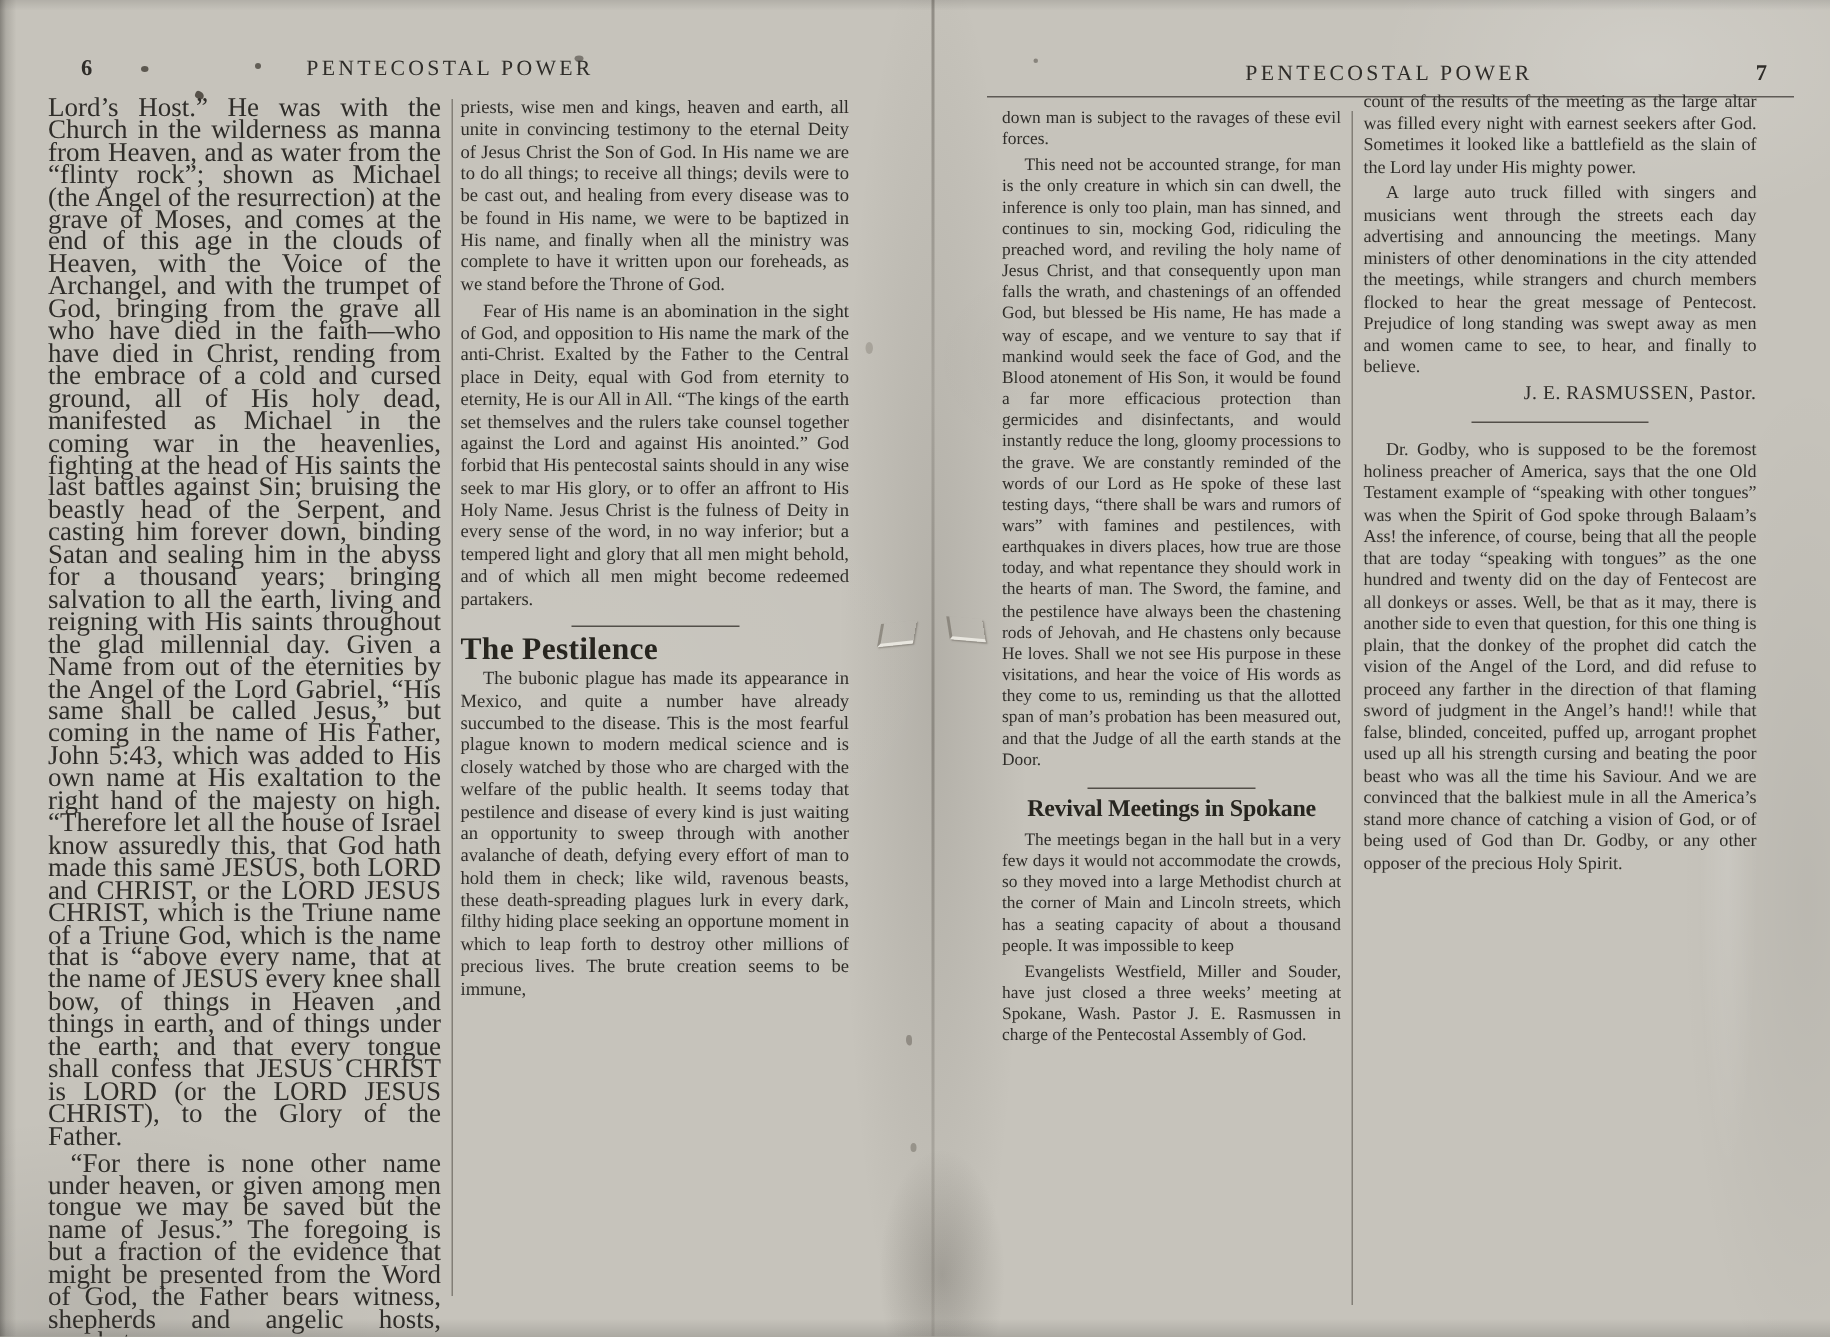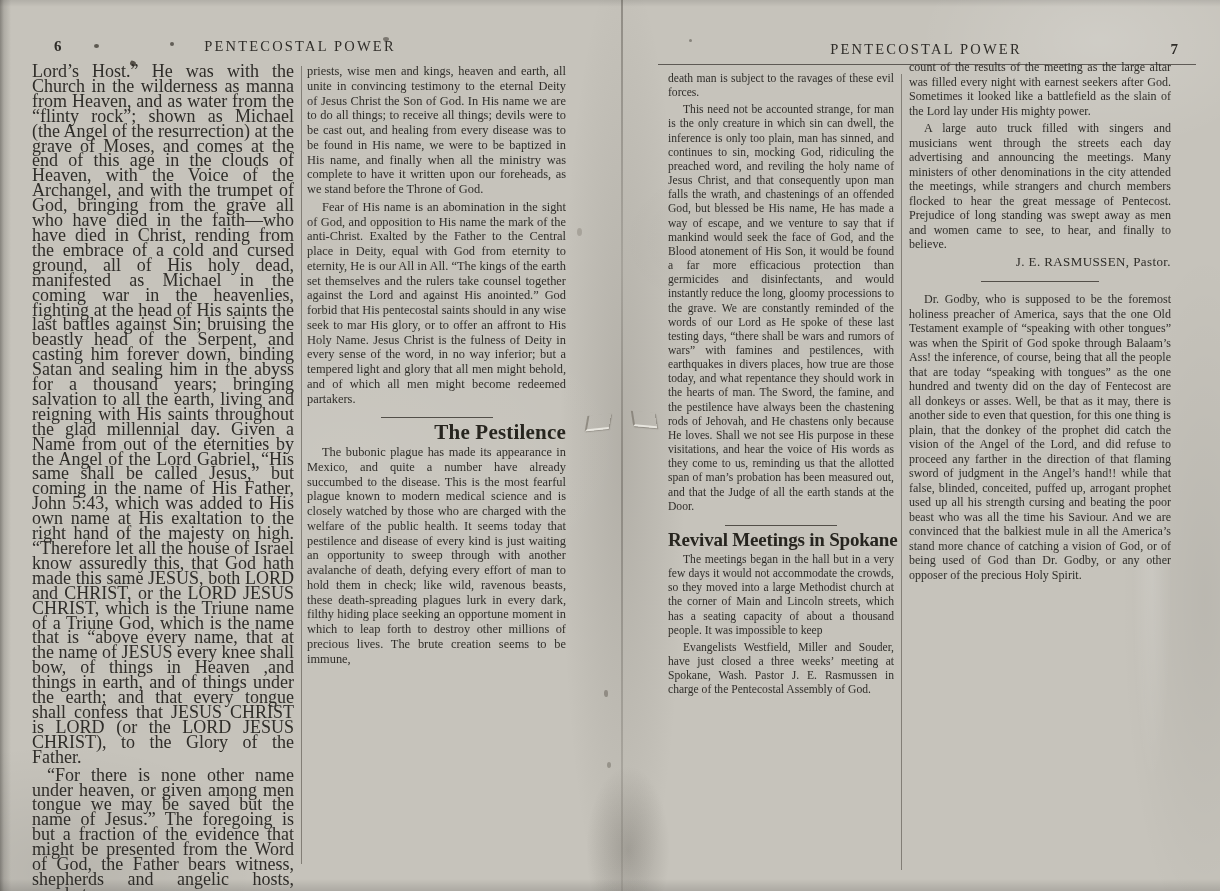--- a/index.html
+++ b/index.html
@@ -47,22 +47,22 @@
   .col-l1{left:32px;top:64px;width:262px;font-size:18px;line-height:14.9px;}
   .col-l2{left:307px;top:64px;width:259px;font-size:12.4px;line-height:14.75px;}
   .rule-l{position:absolute;left:301px;top:66px;width:1px;height:798px;background:rgba(62,58,50,.5);}
   .col-r1{left:48px;top:72px;width:226px;font-size:11.6px;line-height:14.15px;}
   .col-r2{left:289px;top:60px;width:262px;font-size:12.05px;line-height:14.5px;}
   .rule-r{position:absolute;left:281px;top:74px;width:1px;height:796px;background:rgba(62,58,50,.5);}
 
   
   .secrule{width:112px;margin:11px auto 0;border-top:1.5px solid rgba(52,49,44,.8);}
   h2{font-family:"Liberation Serif","DejaVu Serif",serif;color:#27251f;}
-  .h-pestilence{font-size:21px;margin:7px 0 5px;text-align:right;font-weight:700;letter-spacing:.2px;}
-  .h-revival{font-size:19px;margin:7px 0 6px;text-align:center;font-weight:700;letter-spacing:-.2px;white-space:nowrap;}
+  .h-pestilence{font-size:21px;margin:7px 0 5px;text-align:left;font-weight:700;letter-spacing:.2px;}
+  .h-revival{font-size:16px;margin:7px 0 6px;text-align:center;font-weight:700;letter-spacing:-.2px;white-space:nowrap;}
   .signature{text-align:right;font-size:13px;letter-spacing:.4px;margin:12px 0 0;text-indent:0;}
   .sigrule{width:118px;margin:12px auto 10px;border-top:1.5px solid rgba(52,49,44,.8);}
 
   
   .speck{position:absolute;background:#49453d;border-radius:50%;}
   .speck-1{left:94px;top:44px;width:5px;height:4px;opacity:.85;}
   .speck-2{left:170px;top:42px;width:4px;height:4px;opacity:.8;}
   .speck-3{left:130px;top:61px;width:6px;height:5px;border-radius:40% 60% 50% 50%;transform:rotate(24deg);opacity:.9;}
   .speck-4{left:383px;top:37px;width:6px;height:4px;opacity:.6;}
   .speck-5{left:689px;top:39px;width:3px;height:3px;opacity:.5;}
@@ -115,21 +115,21 @@
   </section>
 
   <section class="page page-right">
     <header class="ph-right">
       <span class="masthead">PENTECOSTAL POWER</span>
       <span class="pagenum pagenum-right">7</span>
     </header>
     <div class="headrule"></div>
 
     <div class="col col-r1">
-      <p class="cont">death man is subject to the ravages of these evil forces.</p>
+      <p class="cont">down man is subject to the ravages of these evil forces.</p>
       <p class="ind">This need not be accounted strange, for man is the only creature in which sin can dwell, the inference is only too plain, man has sinned, and continues to sin, mocking God, ridiculing the preached word, and reviling the holy name of Jesus Christ, and that consequently upon man falls the wrath, and chastenings of an offended God, but blessed be His name, He has made a way of escape, and we venture to say that if mankind would seek the face of God, and the Blood atonement of His Son, it would be found a far more efficacious protection than germicides and disinfectants, and would instantly reduce the long, gloomy processions to the grave. We are constantly reminded of the words of our Lord as He spoke of these last testing days, “there shall be wars and rumors of wars” with famines and pestilences, with earthquakes in divers places, how true are those today, and what repentance they should work in the hearts of man. The Sword, the famine, and the pestilence have always been the chastening rods of Jehovah, and He chastens only because He loves. Shall we not see His purpose in these visitations, and hear the voice of His words as they come to us, reminding us that the allotted span of man’s probation has been measured out, and that the Judge of all the earth stands at the Door.</p>
       <div class="secrule"></div>
       <h2 class="h-revival">Revival Meetings in Spokane</h2>
       <p class="ind">The meetings began in the hall but in a very few days it would not accommodate the crowds, so they moved into a large Methodist church at the corner of Main and Lincoln streets, which has a seating capacity of about a thousand people.  It was impossible to keep</p>
       <p class="ind">Evangelists Westfield, Miller and Souder, have just closed a three weeks’ meeting at Spokane, Wash.  Pastor J. E. Rasmussen in charge of the Pentecostal Assembly of God.</p>
     </div>
 
     <div class="rule-r"></div>
 
     <div class="col col-r2">

